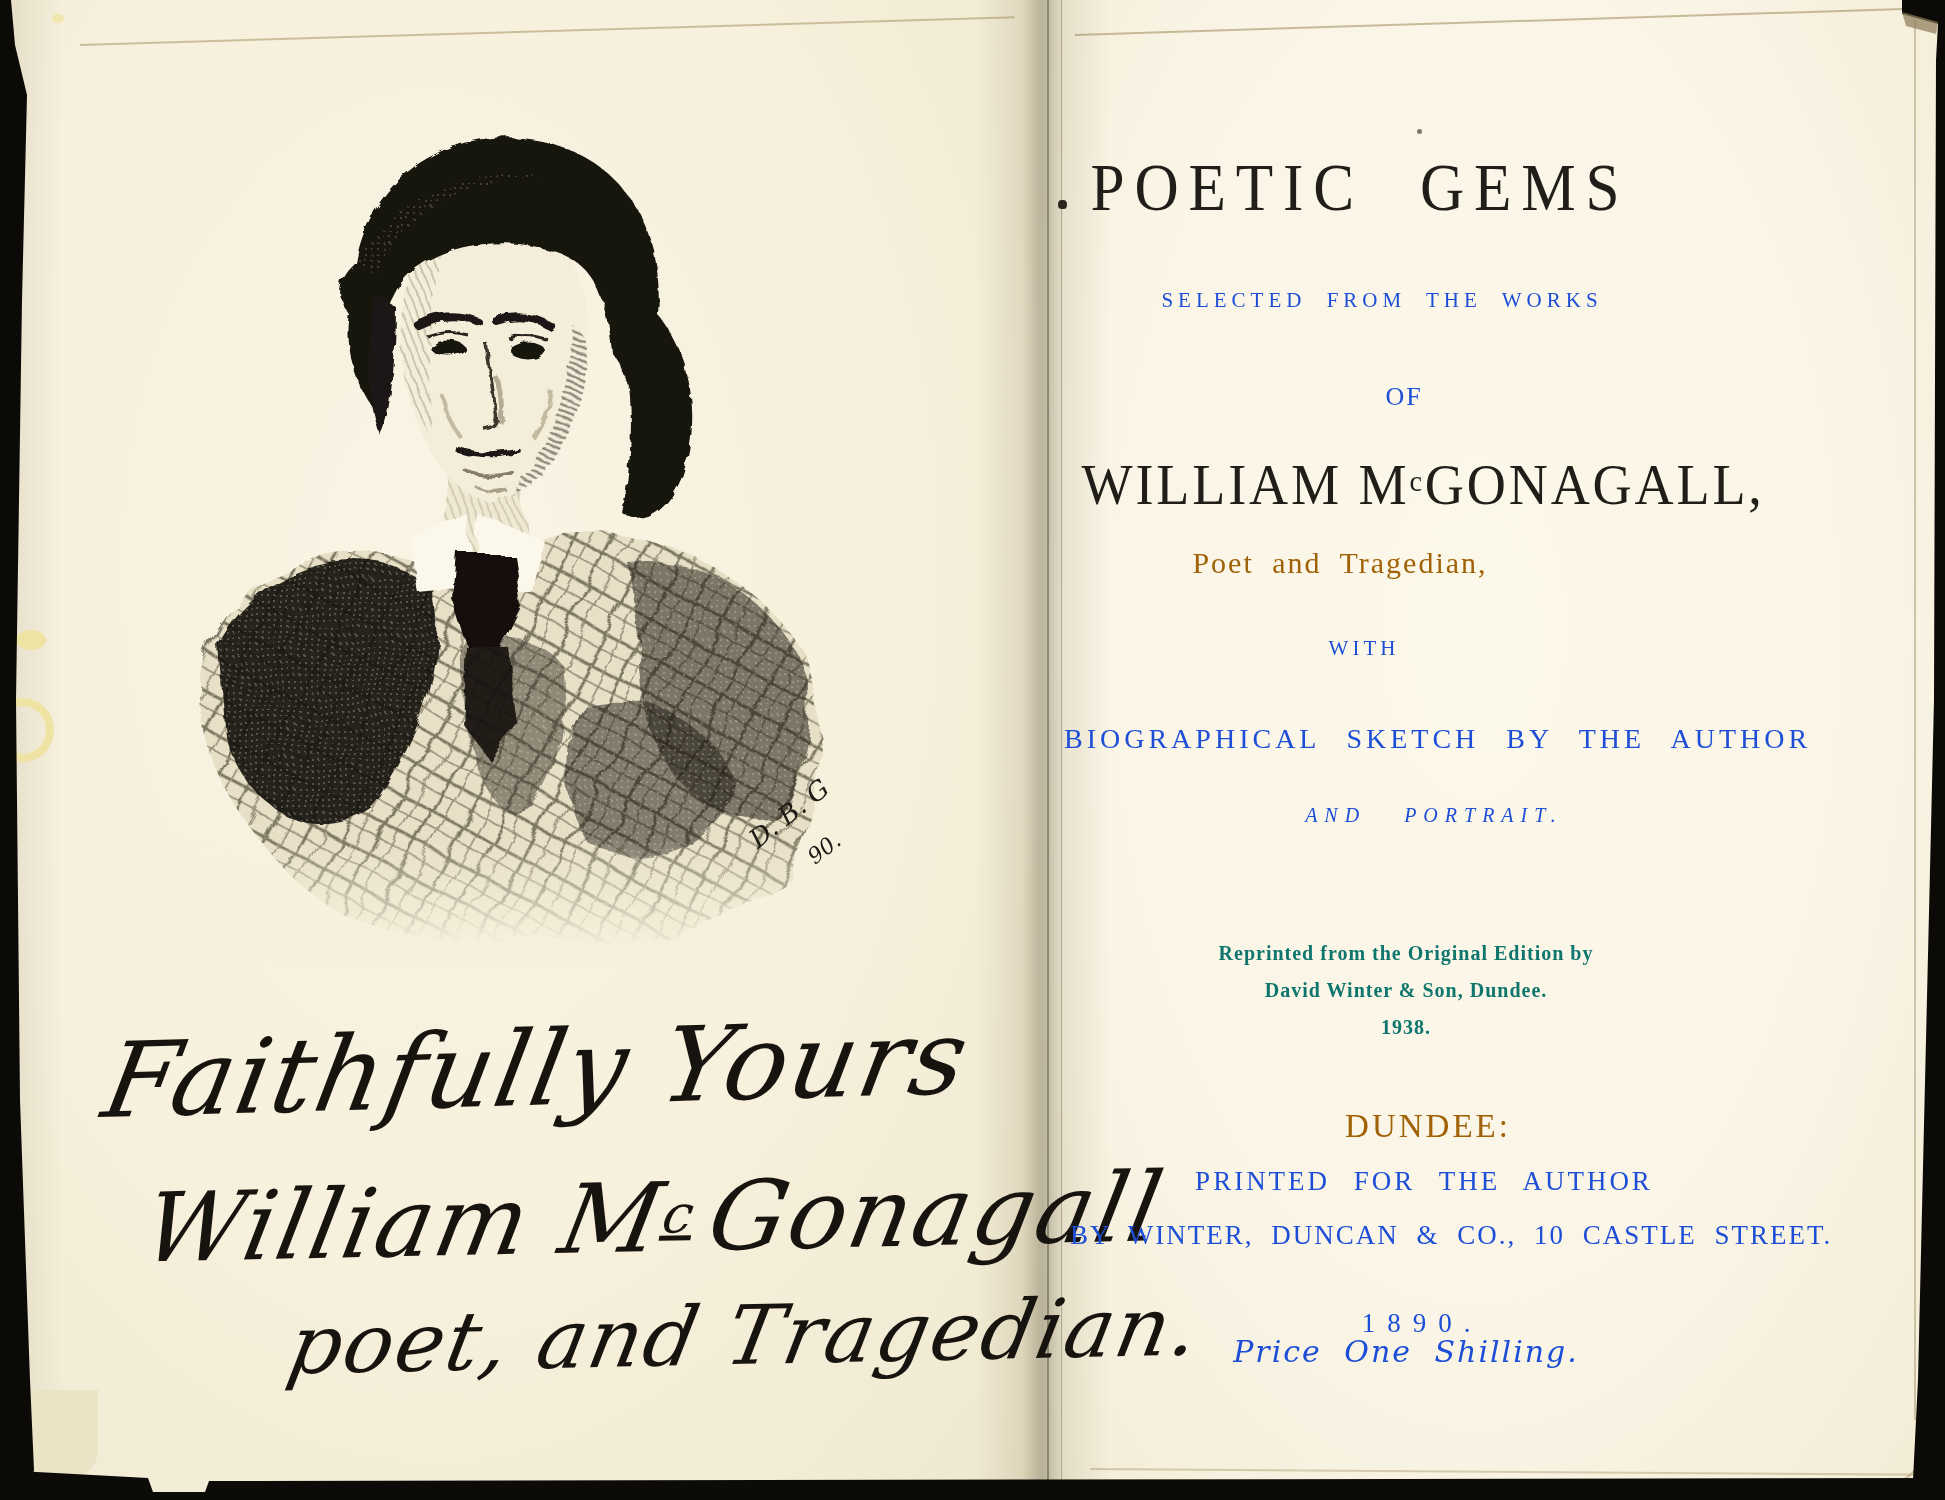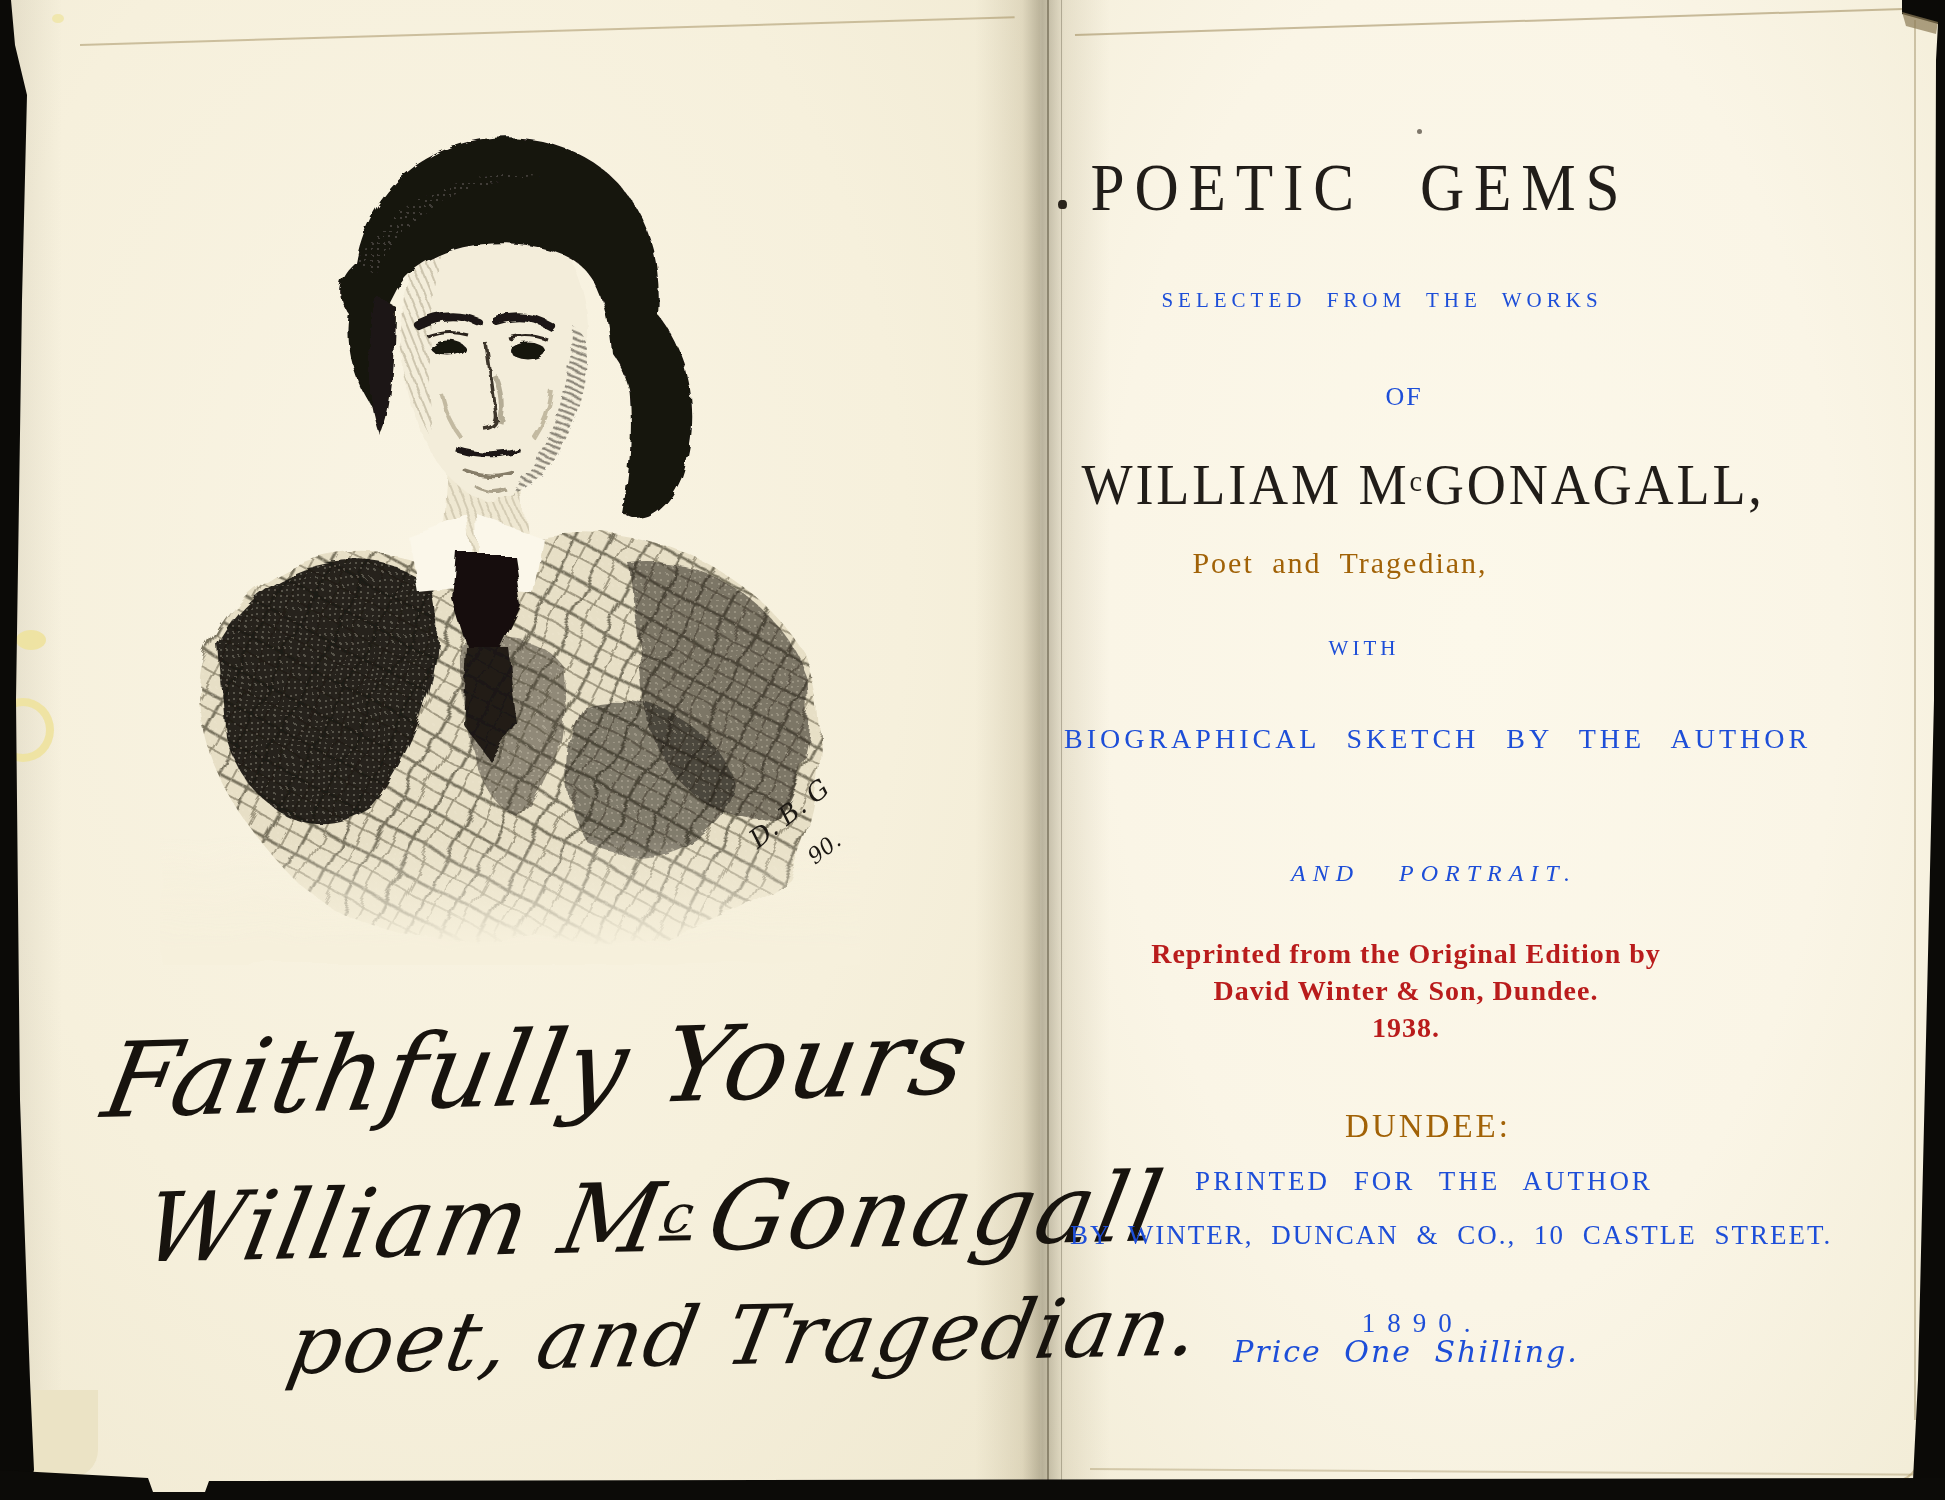--- a/index.html
+++ b/index.html
@@ -70,24 +70,24 @@
   .tl-title{top:148px;font-size:68px;letter-spacing:11px;word-spacing:34px;color:#211d19;
       transform:translateX(-50px) scaleX(.9);}
   .tl-selected{top:288px;font-size:21px;letter-spacing:5px;word-spacing:10px;transform:translateX(-28px);}
   .tl-of{top:382px;font-size:26px;letter-spacing:2px;transform:translateX(-6px);}
   .tl-author{top:452px;font-size:57px;letter-spacing:3px;color:#211d19;transform:translateX(4px) scaleX(.95);}
   .tl-author .sc{font-size:52%;vertical-align:38%;}
   .tl-poet{top:546px;font-size:30px;font-weight:normal;letter-spacing:2px;word-spacing:9px;
       color:#a16207;transform:translateX(-70px);}
   .tl-with{top:636px;font-size:21px;letter-spacing:4px;transform:translateX(-46px);}
   .tl-bio{top:723px;font-size:28px;letter-spacing:4px;word-spacing:16px;transform:translateX(4px);}
-  .tl-portrait{top:860px;font-size:24px;font-style:italic;letter-spacing:7px;word-spacing:26px;
+  .tl-portrait{top:804px;font-size:20px;font-style:italic;letter-spacing:7px;word-spacing:26px;
       transform:translateX(24px);}
-  .tl-reprint{top:935px;font-size:28px;font-weight:bold;line-height:37px;letter-spacing:1px;
-      color:#b91c1c;transform:translateX(-4px);white-space:normal;}
+  .tl-reprint{top:935px;font-size:20px;font-weight:bold;line-height:37px;letter-spacing:1px;
+      color:#0f766e;transform:translateX(-4px);white-space:normal;}
   .tl-dundee{top:1108px;font-size:33px;letter-spacing:3px;color:#a16207;transform:translateX(18px);}
   .tl-printed{top:1166px;font-size:27px;letter-spacing:3px;word-spacing:14px;transform:translateX(14px);}
   .tl-winter{top:1220px;font-size:27px;letter-spacing:2px;word-spacing:9px;transform:translateX(10px);}
   .tl-1890{top:1274px;font-size:27px;letter-spacing:12px;transform:translateX(12px);margin-top:34px;}
   .tl-price{top:1326px;font-size:30px;font-style:italic;letter-spacing:2px;word-spacing:11px;
       font-family:"DejaVu Serif",serif;transform:translateX(-4px);margin-top:8px;}
 </style>
 </head>
 <body>
 

